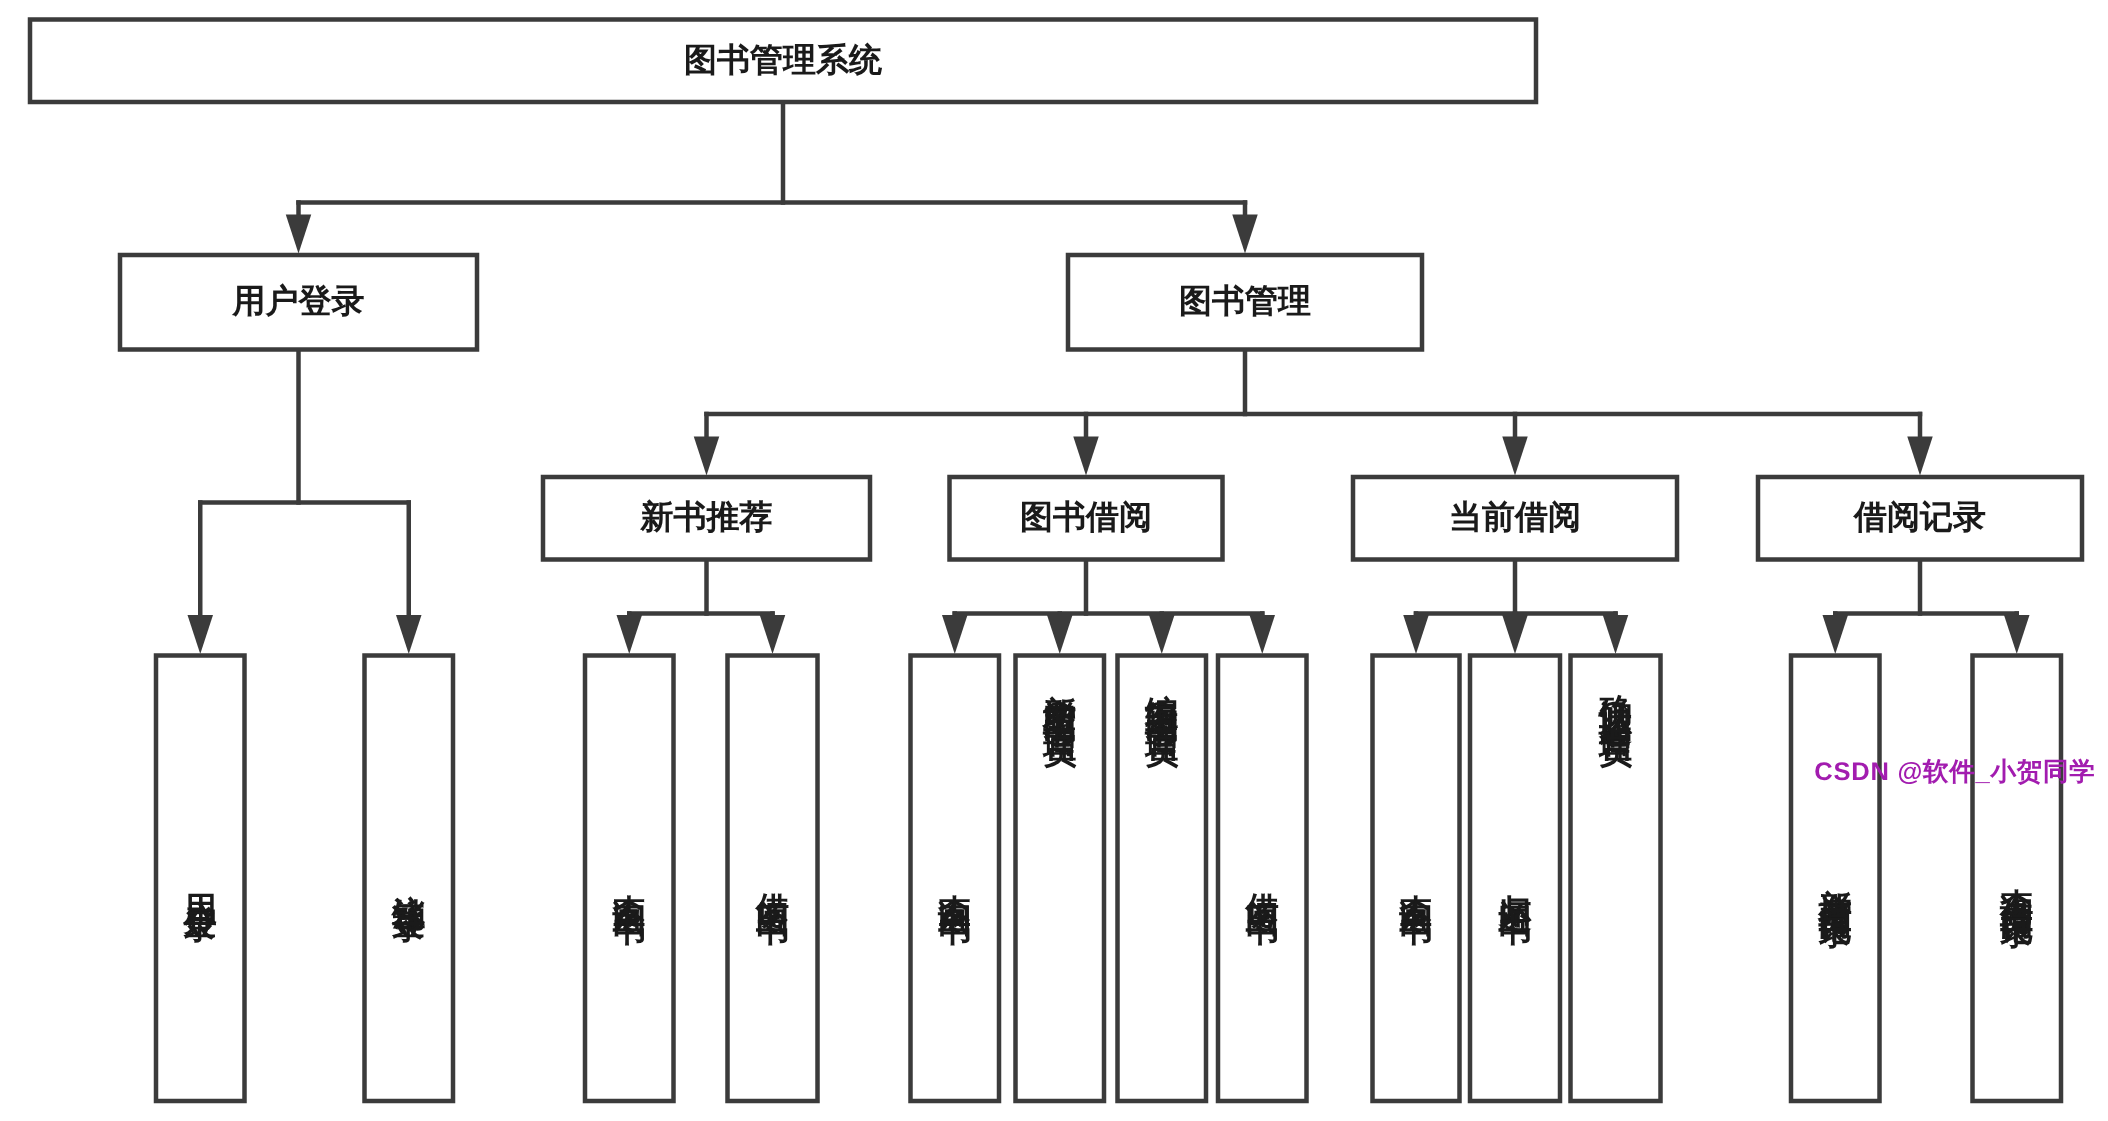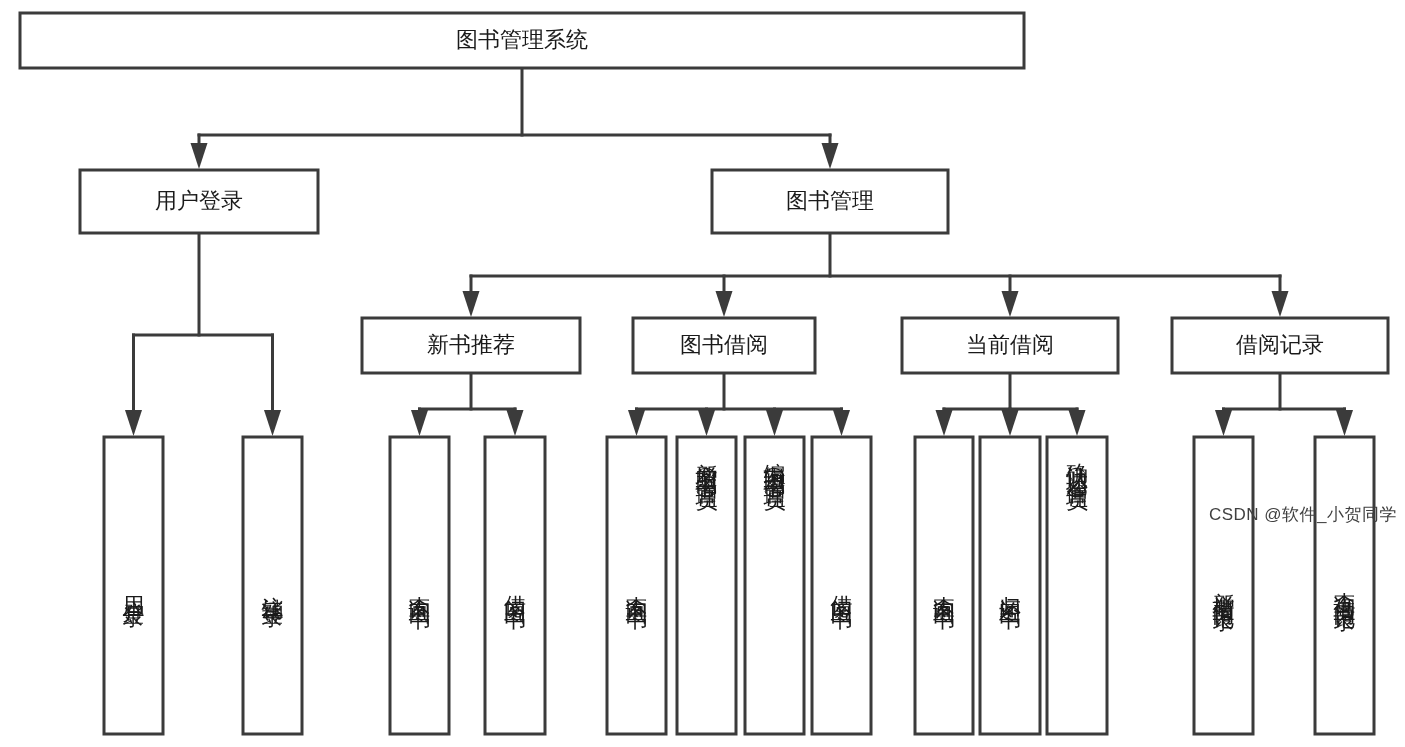--- a/index.html
+++ b/index.html
@@ -12,20 +12,21 @@
     width: 1405px;
     height: 747px;
     font-family: "Liberation Sans", "DejaVu Sans", sans-serif;
     overflow: hidden;
     position: relative;
   }
   #diagram-root {
     position: relative;
     width: 1405px;
     height: 530px;
+    font-weight: bold;
   }
   svg.diagram-canvas {
     position: absolute;
     left: 0;
     top: 0;
     width: 1405px;
     height: 747px;
     display: block;
   }
   .node-box {
@@ -67,21 +68,21 @@
     color: #1a1a1a;
     white-space: nowrap;
   }
   .vlabel-wrap.center .vlabel-text { margin-top: 0; }
   #watermark {
     position: absolute;
     right: 8px;
     bottom: 4px;
     font-family: "Liberation Sans", "DejaVu Sans", sans-serif;
     font-size: 17px;
-    color: #404040;
+    color: #a21caf;
     letter-spacing: 0.5px;
     white-space: nowrap;
     pointer-events: none;
   }
 </style>
 </head>
 <body>
 
 <div id="diagram-root">
   <svg class="diagram-canvas" viewBox="0 0 1405 747">

